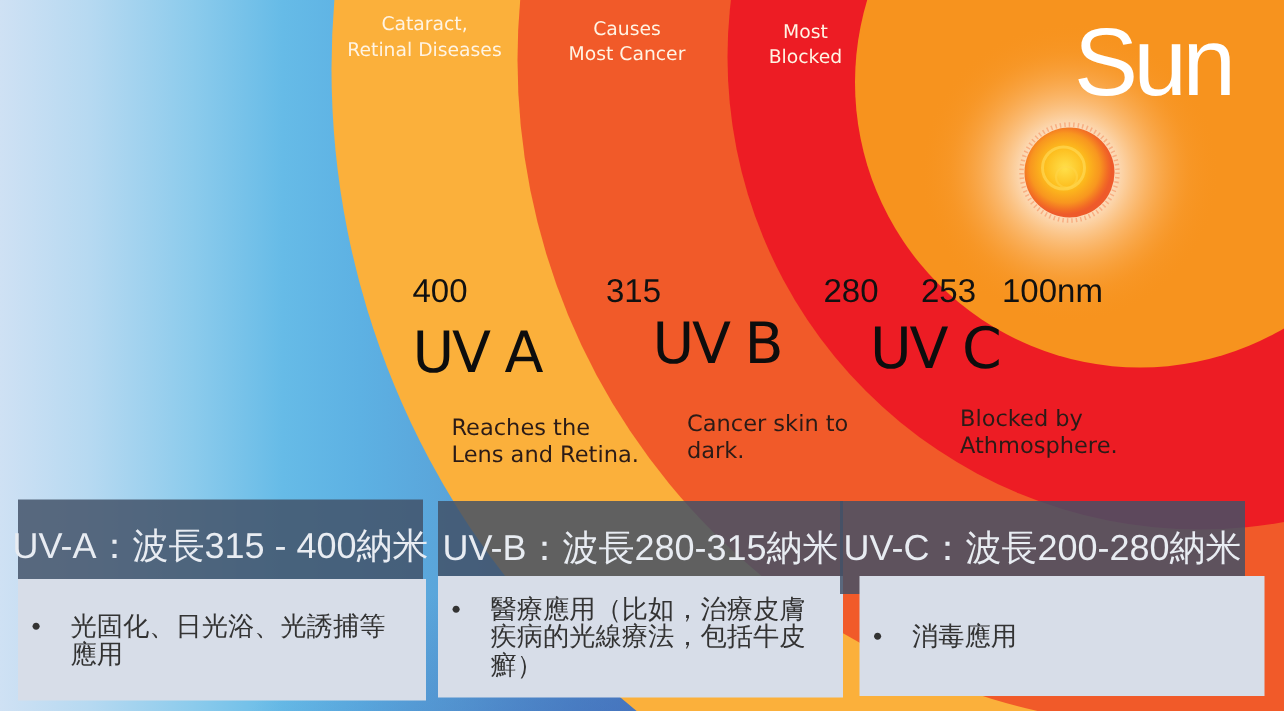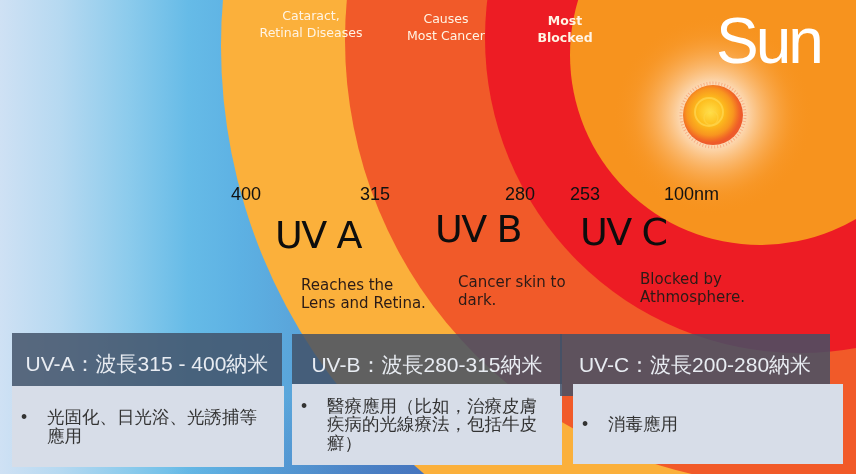--- a/index.html
+++ b/index.html
@@ -5,37 +5,37 @@
   html, body { margin: 0; padding: 0; }
   body { width: 856px; height: 474px; overflow: hidden; position: relative;
          font-family: "DejaVu Sans", sans-serif; }
   #stage { position: absolute; left: 0; top: 0; width: 856px; height: 474px; overflow: hidden;
     background:
       radial-gradient(ellipse 260px 120px at 420px 500px, rgba(62,100,180,0.55), rgba(62,100,180,0) 100%),
       linear-gradient(90deg, #cfe1f4 0%, #b6d9f1 7%, #8ccbec 15%, #66bbe7 22%, #5db1e3 28%, #59a2d8 36%, #4f8bcb 45%, #4a7cc2 52%); }
   svg.rings { position: absolute; left: 0; top: 0; }
   .abs { position: absolute; }
 
-  .effect-note { color: #fff4e4; font-size: 12.5px; line-height: 17px; text-align: center; white-space: nowrap; margin-left: 28px; }
+  .effect-note { color: #fff4e4; font-size: 12.5px; line-height: 17px; text-align: center; white-space: nowrap; }
   .effect-note span { display: block; }
 
   .sun-title { font-family: "Liberation Sans", sans-serif; color: #ffffff; font-size: 64px;
                line-height: 64px; letter-spacing: -3px; white-space: nowrap; }
 
-  .marker { font-family: "Liberation Sans", sans-serif; font-size: 18px; line-height: 18px;
-            color: #111111; white-space: nowrap; }
+  .marker { font-family: "Liberation Sans", sans-serif; font-size: 22px; line-height: 18px;
+            color: #111111; white-space: nowrap; margin-left: 44px; }
 
   .band-label { font-family: "DejaVu Sans", sans-serif; font-size: 38px; line-height: 38px;
                 letter-spacing: -1.5px; color: #0d0d0d; white-space: nowrap; }
 
   .band-desc { font-size: 15px; line-height: 18px; color: #2b1b17; white-space: nowrap; }
   .band-desc span { display: block; }
 
   .panel-header { position: absolute; height: 62px; background: rgba(66,81,104,0.84);
-                  color: #e8ecf2; font-family: "Liberation Sans", sans-serif; font-size: 21px;
+                  color: #e8ecf2; font-family: "Liberation Sans", sans-serif; font-size: 24px;
                   display: flex; align-items: center; justify-content: center; white-space: nowrap; }
   .panel-body { position: absolute; background: #d7dde8; color: #333333;
                 font-family: "Liberation Sans", sans-serif; font-size: 17.5px; line-height: 18.5px;
                 display: flex; align-items: center; }
   .panel-body .bullet { position: absolute; left: 9px; }
   .panel-body .bullet-text { position: absolute; left: 35px; right: 8px; }
   .panel-body .bullet-text span { display: block; white-space: nowrap; }
   .panel-body .row { position: relative; width: 100%; }
 </style>
 </head>
@@ -72,32 +72,32 @@
   </svg>
 
   <div class="abs effect-note" style="left:221px; top:7px; width:124px;">
     <span>Cataract,</span>
     <span>Retinal Diseases</span>
   </div>
   <div class="abs effect-note" style="left:368px; top:10px; width:100px;">
     <span>Causes</span>
     <span>Most Cancer</span>
   </div>
-  <div class="abs effect-note" style="left:497px; top:12px; width:80px;font-weight:bold;">
+  <div class="abs effect-note" style="left:497px; top:12px; width:80px;">
     <span>Most</span>
     <span>Blocked</span>
   </div>
 
   <div class="abs sun-title" style="left:716px; top:9px;">Sun</div>
 
   <div class="abs marker" style="left:231px; top:185px;">400</div>
   <div class="abs marker" style="left:360px; top:185px;">315</div>
   <div class="abs marker" style="left:505px; top:185px;">280</div>
   <div class="abs marker" style="left:570px; top:185px;">253</div>
-  <div class="abs marker" style="left:664px; top:185px;">100nm</div>
+  <div class="abs marker" style="left:624px; top:185px;">100nm</div>
 
   <div class="abs band-label" style="left:275px; top:216px;">UV A</div>
   <div class="abs band-label" style="left:435px; top:210px;">UV B</div>
   <div class="abs band-label" style="left:580px; top:213px;">UV C</div>
 
   <div class="abs band-desc" style="left:301px; top:276px;">
     <span>Reaches the</span>
     <span>Lens and Retina.</span>
   </div>
   <div class="abs band-desc" style="left:458px; top:273px;">

